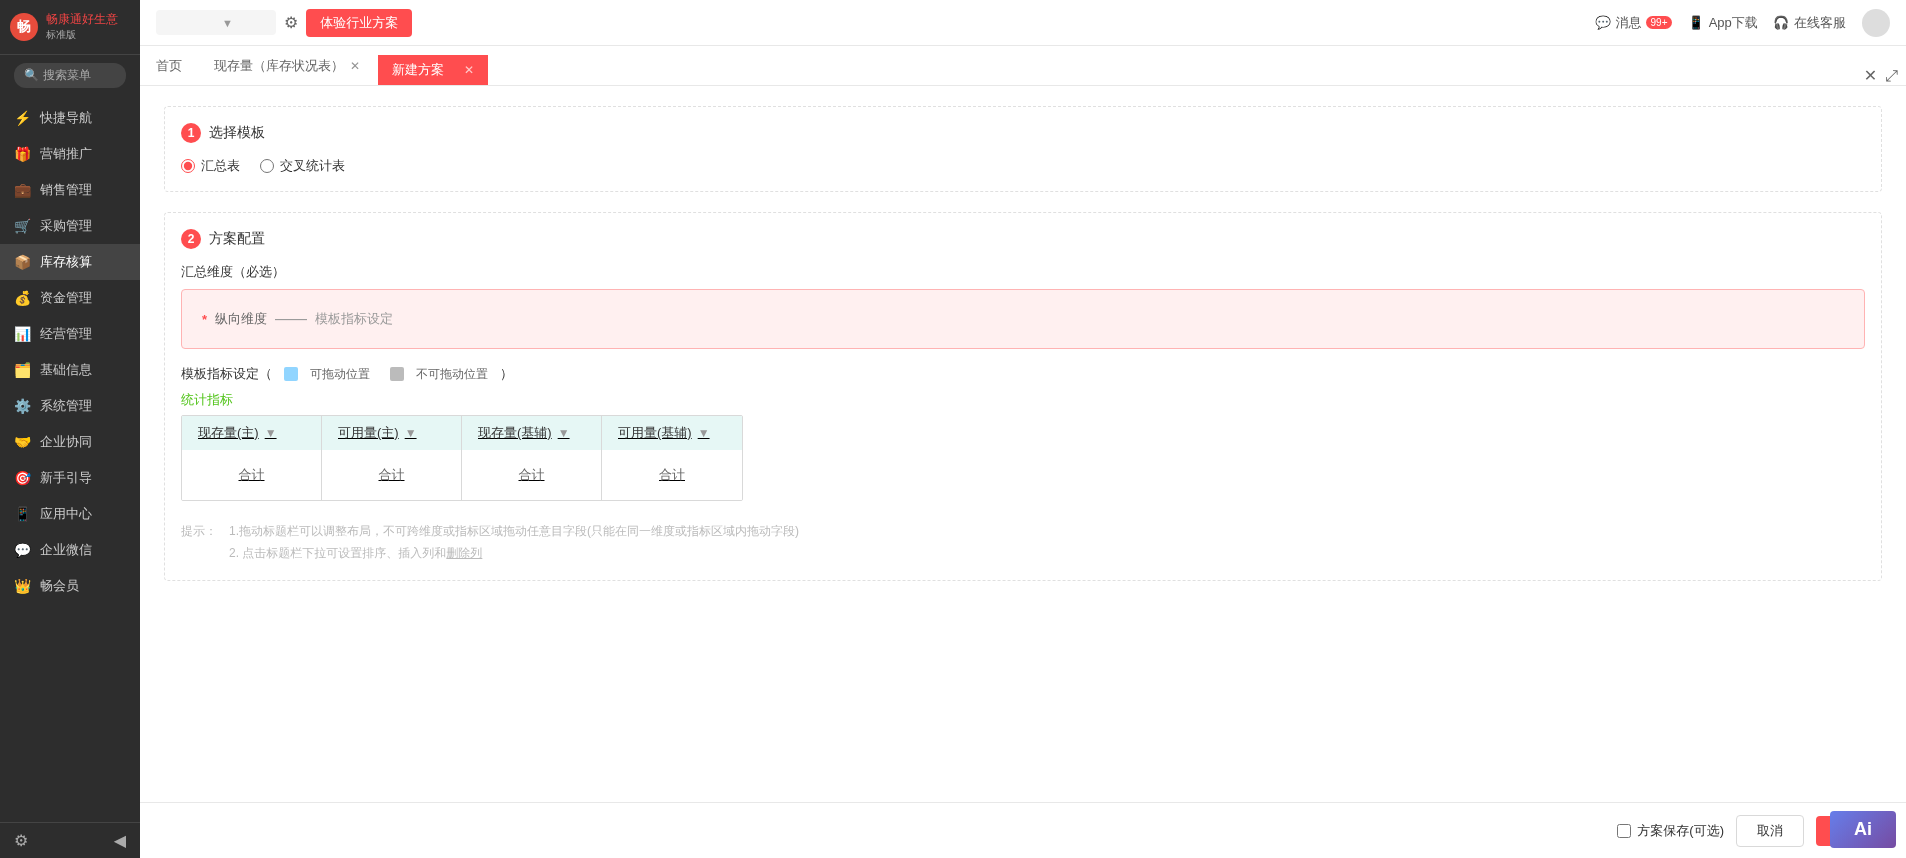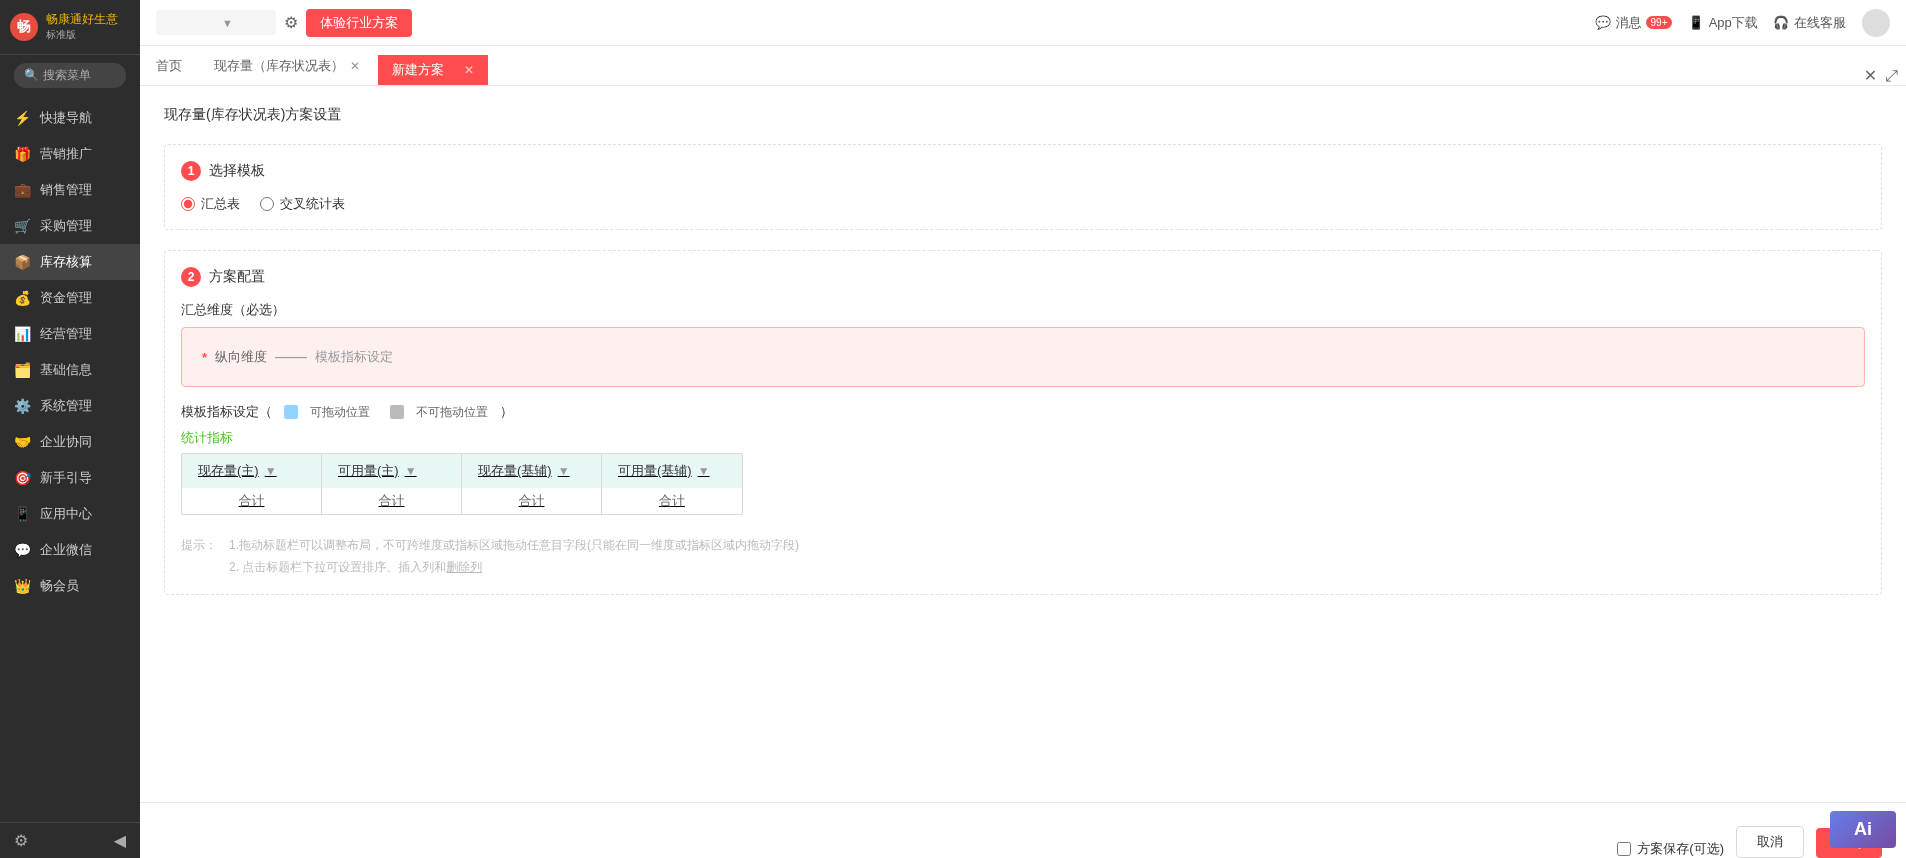--- a/index.html
+++ b/index.html
@@ -22,21 +22,21 @@
       gap: 8px;
       border-bottom: 1px solid #444;
     }
     .sidebar-logo-icon {
       width: 28px; height: 28px;
       background: #e74c3c;
       border-radius: 50%;
       display: flex; align-items: center; justify-content: center;
       color: white; font-size: 14px; font-weight: bold;
     }
-    .sidebar-logo-text { font-size: 12px; color: #eab308; line-height: 1.3; font-family: Liberation Serif, serif; }
+    .sidebar-logo-text { font-size: 12px; color: #ef4444; line-height: 1.3; font-family: Liberation Serif, serif; }
     .sidebar-logo-sub { font-size: 10px; color: #aaa; }
     .sidebar-nav { flex: 1; overflow-y: auto; padding: 4px 0; }
     .sidebar-item {
       display: flex; align-items: center; gap: 8px;
       padding: 9px 14px;
       cursor: pointer;
       color: #ccc;
       font-size: 13px;
       transition: background 0.2s;
     }
@@ -186,41 +186,41 @@
     .stats-table-header { display: flex; background: #e6f7f5; }
     .stats-table-cell {
       padding: 8px 16px;
       display: flex; align-items: center; gap: 6px;
       border-right: 1px solid #d9d9d9;
       min-width: 140px; font-size: 13px; color: #333;
     }
     .stats-table-cell:last-child { border-right: none; }
     .stats-table-body { display: flex; background: #fff; }
     .stats-body-cell {
-      padding: 4px 16px;
+      padding: 16px 16px;
       border-right: 1px solid #d9d9d9;
       min-width: 140px; font-size: 13px; color: #666;
       display: flex; align-items: center; justify-content: center;
     }
     .stats-body-cell:last-child { border-right: none; }
     .chevron-icon { color: #999; font-size: 12px; cursor: pointer; }
 
     
     .tips-section { margin-top: 20px; }
     .tip-line { font-size: 12px; color: #bbb; line-height: 1.8; }
     .tip-line a { color: #bbb; text-decoration: underline; }
 
     
     .bottom-bar {
       position: fixed; bottom: 0; right: 0;
       left: 140px;
       height: 56px;
       background: #fff;
       border-top: 1px solid #e8e8e8;
-      display: flex; align-items: flex-end; justify-content: flex-end;
+      display: flex; align-items: center; justify-content: flex-end;
       padding: 0 24px;
       gap: 12px;
       z-index: 100;
     }
     .save-option { display: flex; align-items: center; gap: 6px; font-size: 13px; color: #333; }
     .checkbox-input { width: 14px; height: 14px; cursor: pointer; }
     .cancel-btn {
       border: 1px solid #d9d9d9; background: #fff; color: #333;
       padding: 6px 20px; border-radius: 4px; cursor: pointer; font-size: 13px;
     }
@@ -365,21 +365,20 @@
     </div>
     <div class="tab-bar-right">
       <span class="tab-bar-icon">✕</span>
       <span class="tab-bar-icon">⤢</span>
     </div>
   </div>
 
   <div class="content">
     <div class="content-inner">
 
-      <div class="page-title">现存量(库存状况表)方案设置</div>
 
       <div class="step-section">
         <div class="step-header">
           <div class="step-num">1</div>
           <span class="step-title">选择模板</span>
         </div>
         <div class="radio-group">
           <label class="radio-label">
             <input type="radio" class="radio-input" name="template" checked="" style="">
             <span>汇总表</span>

